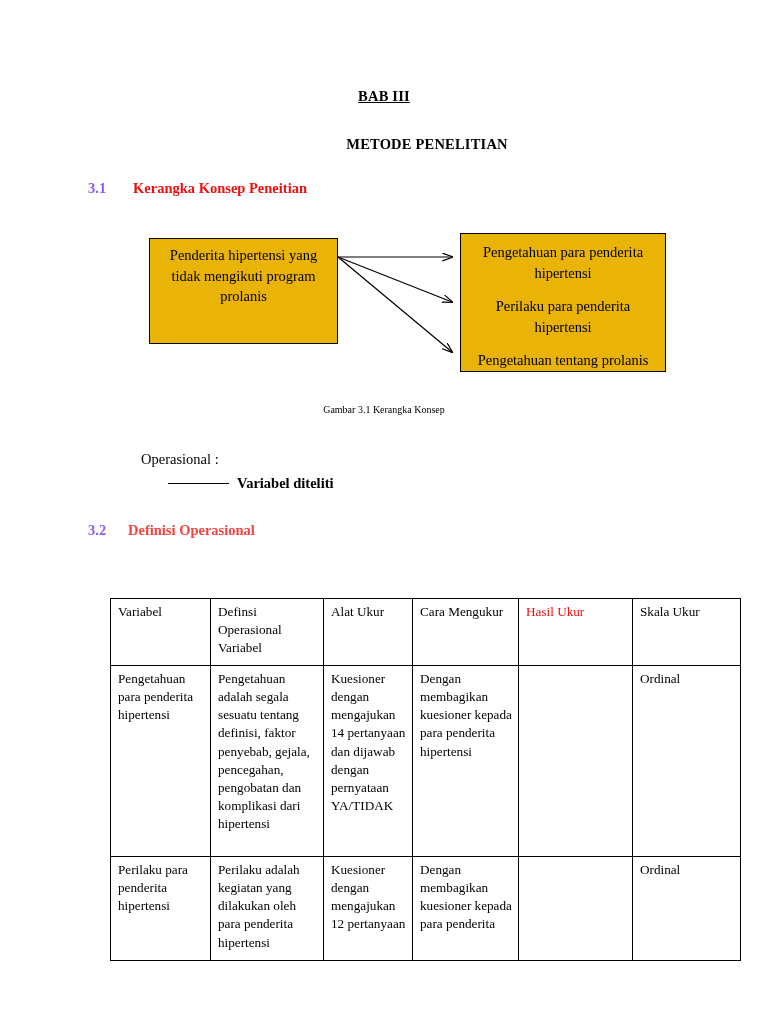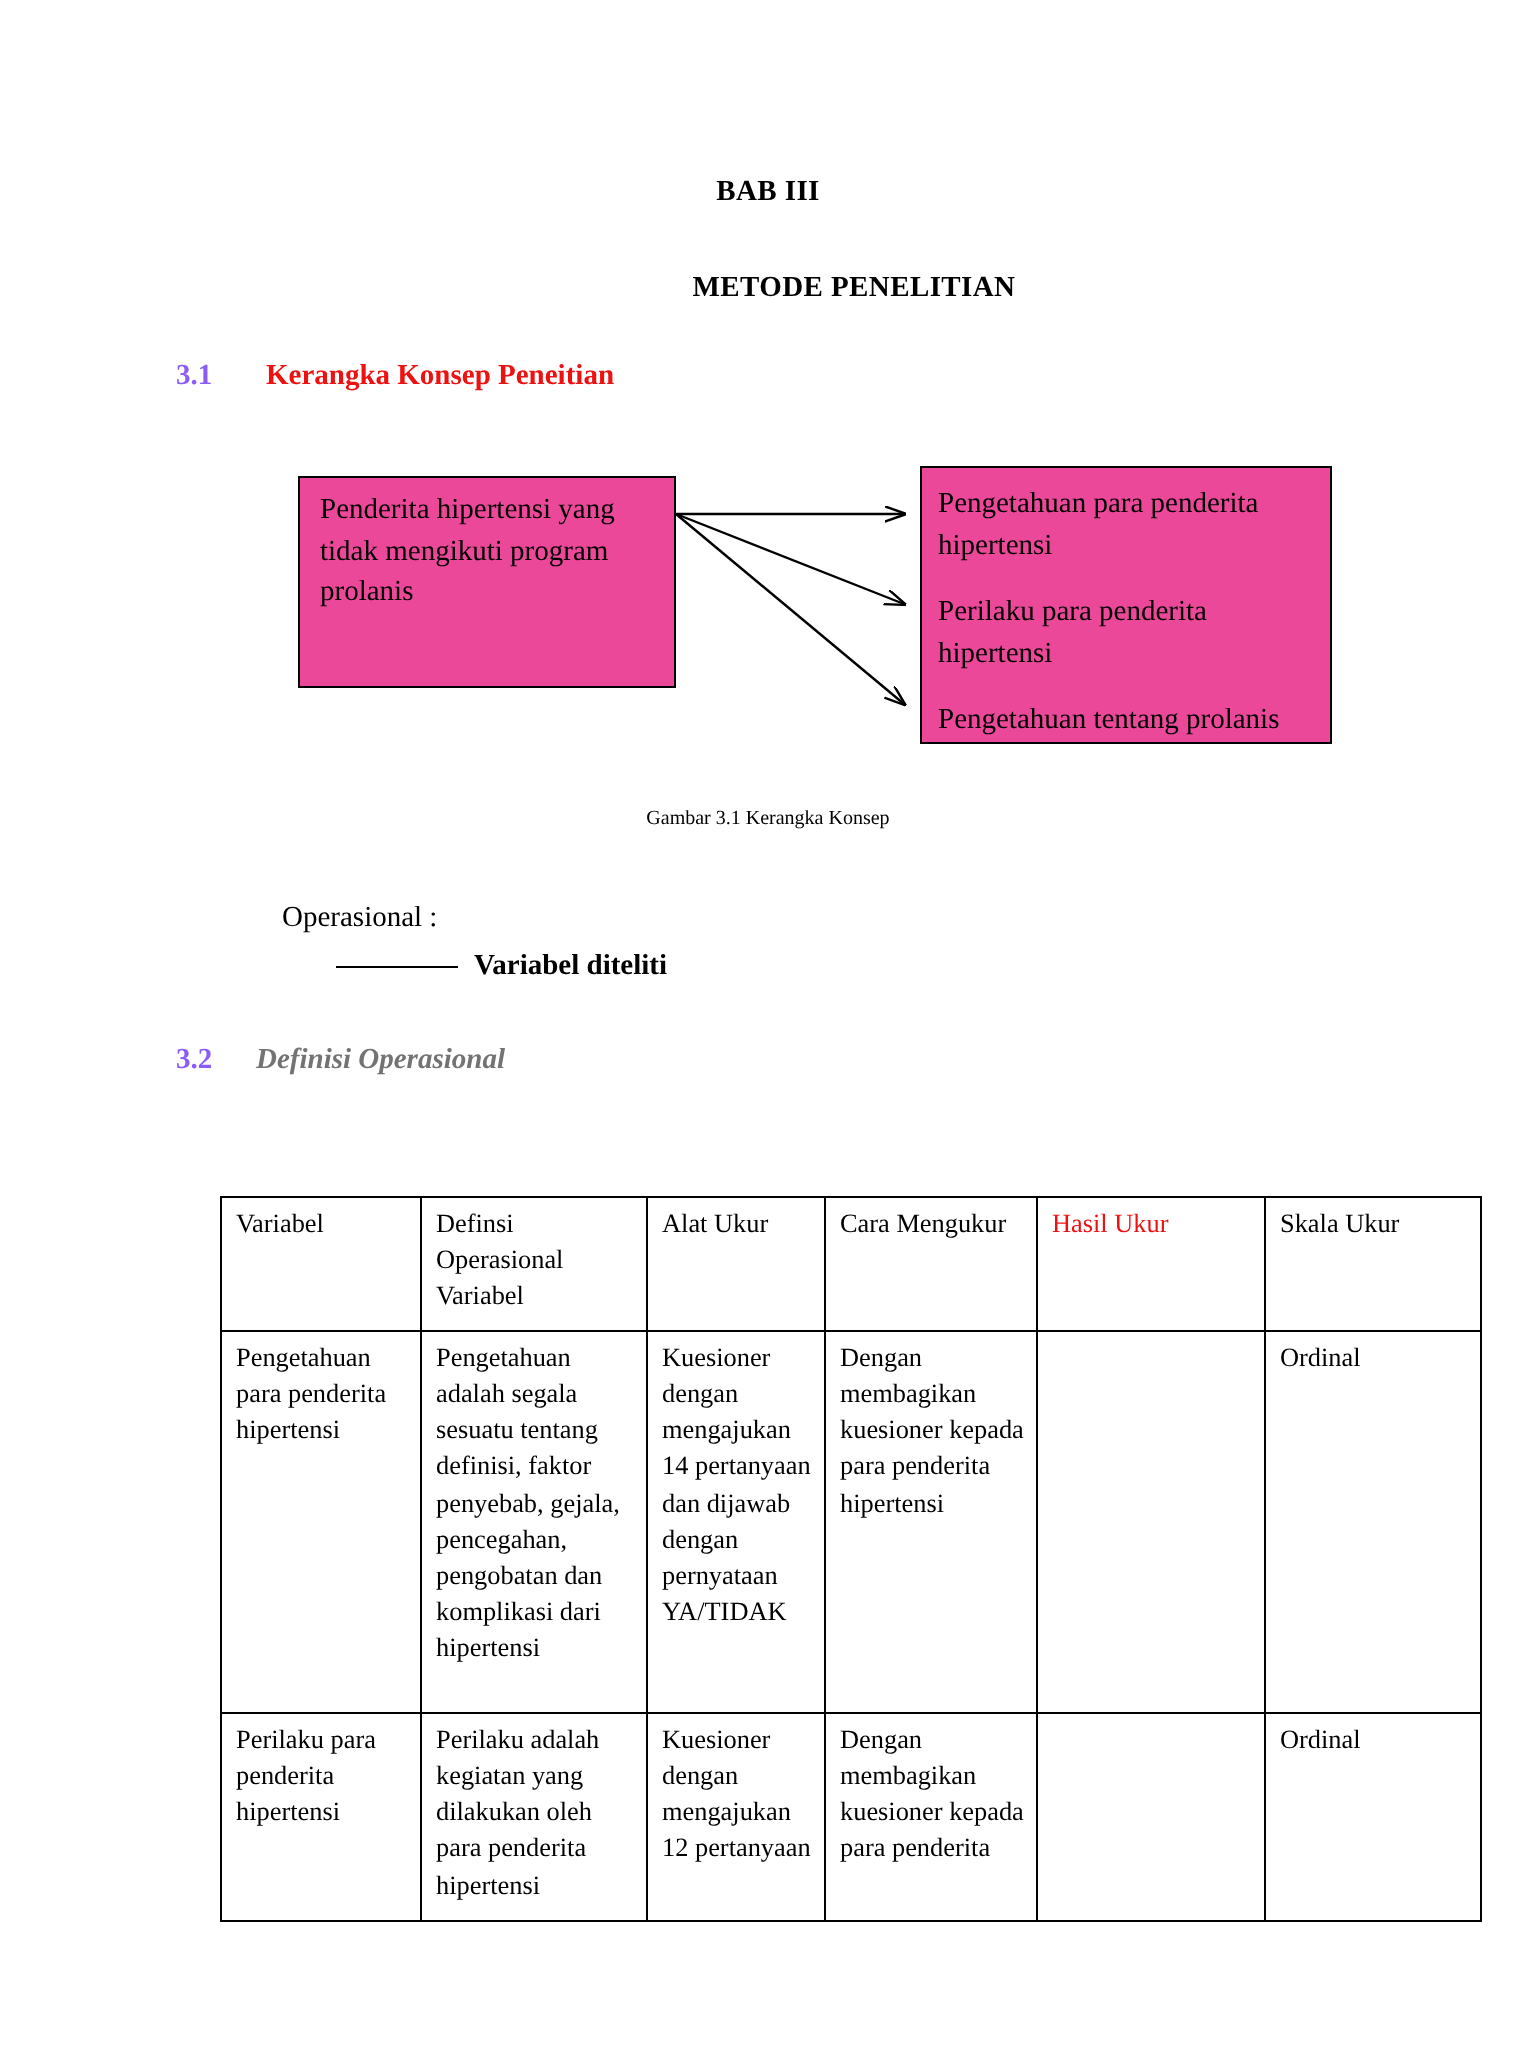--- a/index.html
+++ b/index.html
@@ -25,60 +25,60 @@
   
   .doc-title {
     position: absolute;
     left: 0;
     width: 768px;
     text-align: center;
     font-weight: bold;
     font-size: 14.5px;
     letter-spacing: 0.2px;
   }
-  #bab-title { top: 88px; }
+  #bab-title { top: 88px; text-decoration: underline; }
   #metode-title { top: 136px; padding-left: 43px; }
 
   .section-heading {
     position: absolute;
     font-weight: bold;
     font-size: 14.5px;
     white-space: nowrap;
   }
   #section-31 { left: 88px; top: 180px; }
   #section-32 { left: 88px; top: 522px; }
 
   .sec-num {
     display: inline-block;
     color: #8b5cf6;
   }
   #section-31 .sec-num { width: 45px; }
   #section-32 .sec-num { width: 40px; }
 
   .sec-label-red { color: #ee1111; }
-  .sec-label-black { color: #737373; font-style: italic; }
+  .sec-label-black { color: #ef4444; }
 
   
   .diagram {
     position: absolute;
     left: 0;
     top: 0;
     width: 768px;
     height: 440px;
     pointer-events: none;
   }
 
   .concept-box {
     position: absolute;
     border: 1.3px solid #000000;
     box-sizing: border-box;
-    background: #ec4899;
+    background: #eab308;
     font-size: 14.5px;
     line-height: 1.42;
-    text-align: left;
+    text-align: center;
   }
 
   #box-left {
     left: 149px;
     top: 238px;
     width: 189px;
     height: 106px;
     padding-top: 6px;
   }
   #box-left .box-text {

